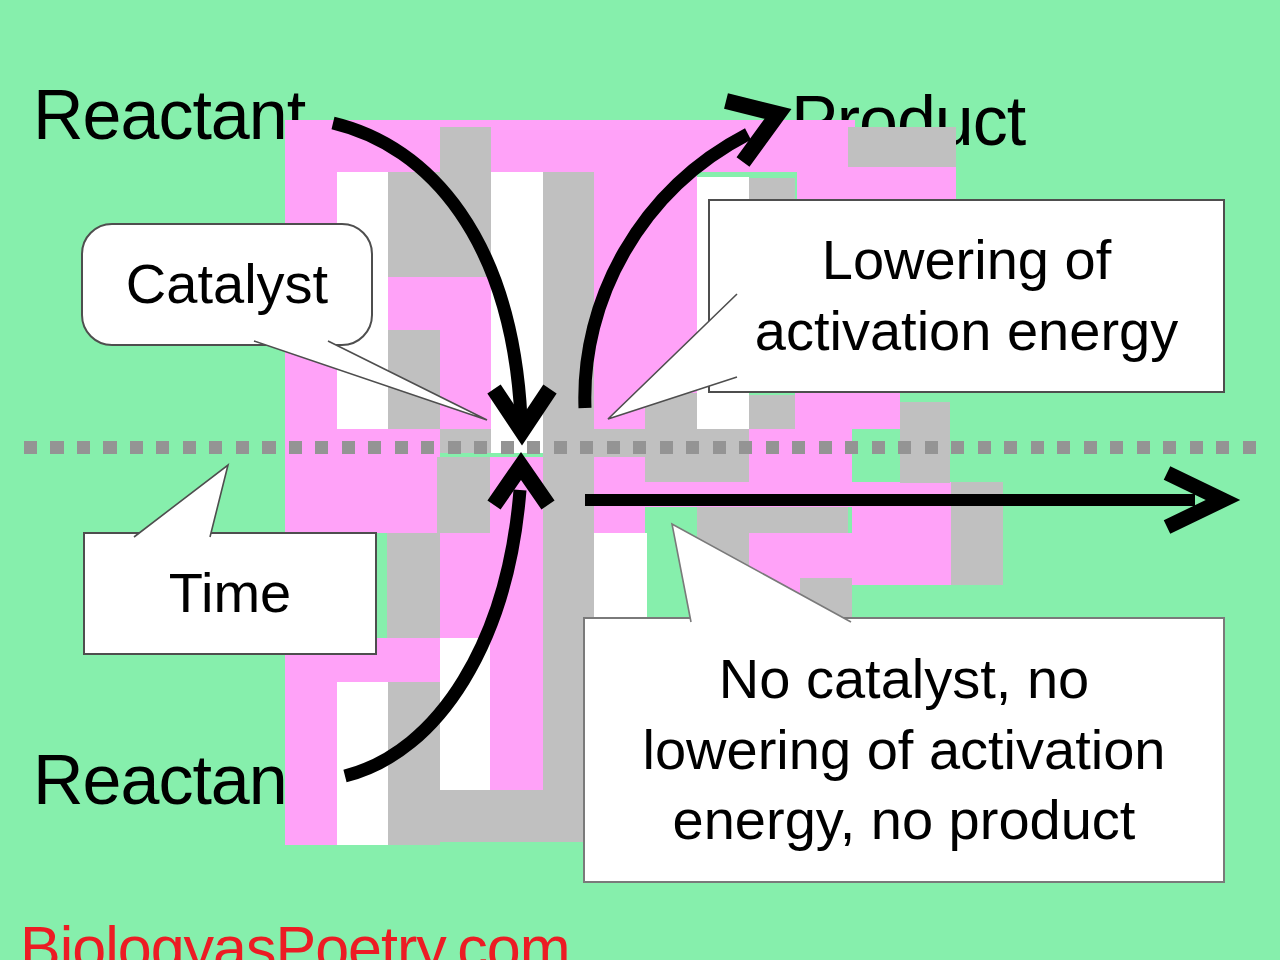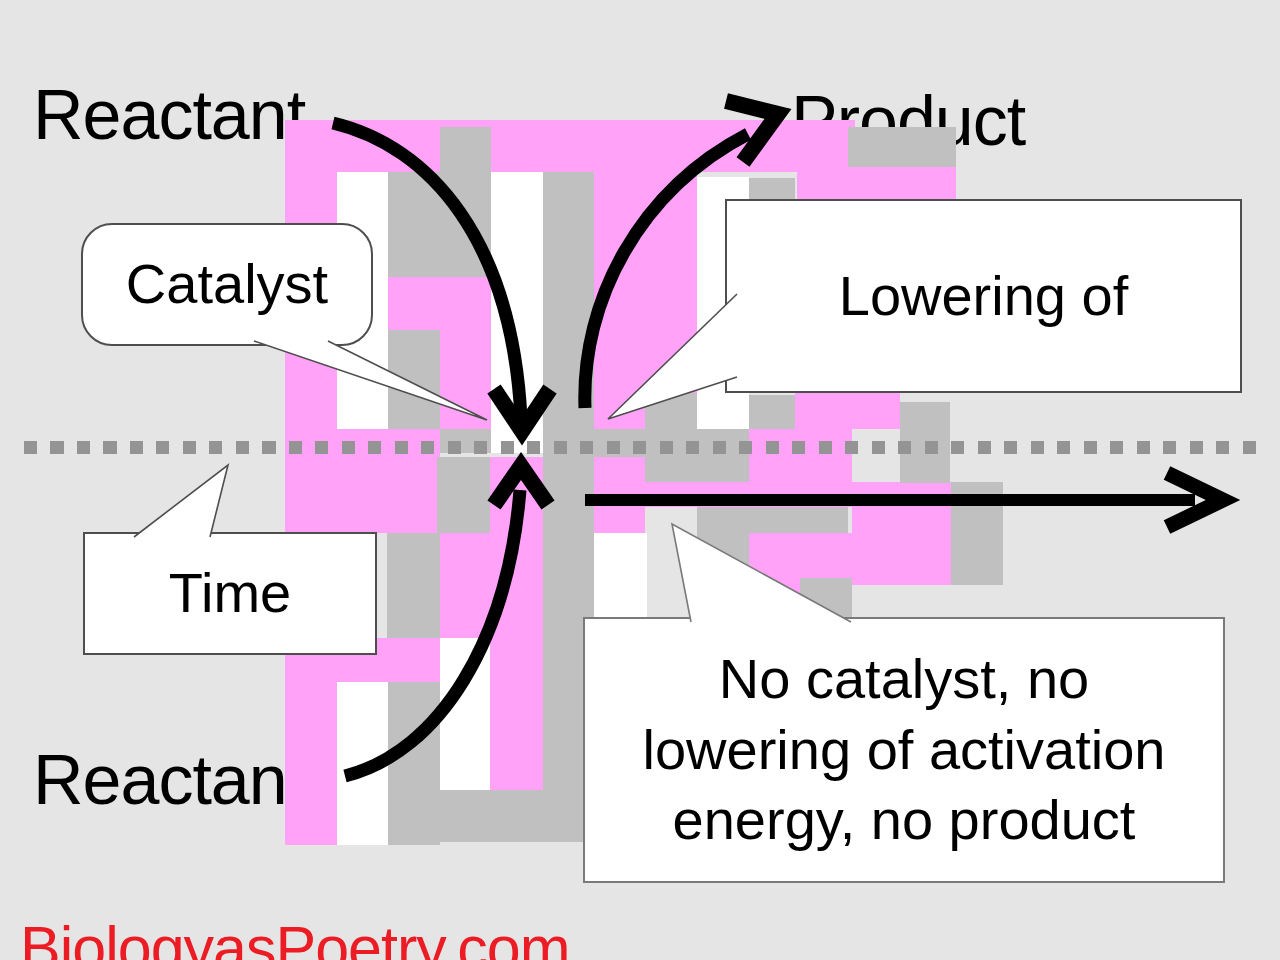--- a/index.html
+++ b/index.html
@@ -1,17 +1,17 @@
 <!DOCTYPE html>
 <html><head>
 <meta charset="utf-8">
 <style>
   html,body{margin:0;padding:0;background:#fff;}
   #canvas{
-    position:relative;width:1280px;height:960px;overflow:hidden;background:#e5e5e5;
+    position:relative;width:1280px;height:960px;overflow:hidden;background:#86efac;
     font-family:"Liberation Sans","DejaVu Sans",sans-serif;
   }
   .blk{position:absolute;}
   .biglabel{
     position:absolute;font-size:70px;color:#000;line-height:1;white-space:nowrap;
     letter-spacing:-1px;
   }
   #reactant-top{left:33px;top:80px;}
   #product{left:791px;top:86px;}
   #reactant-bottom{left:33px;top:745px;}
@@ -19,21 +19,21 @@
     position:absolute;left:20px;top:876px;font-size:61px;color:#ec1c24;
     line-height:1;white-space:nowrap;letter-spacing:-1px;
   }
   .callout{
     position:absolute;background:#fff;border:2px solid #4e4e4e;color:#000;
     display:flex;flex-direction:column;align-items:center;justify-content:center;
     text-align:center;font-size:56px;line-height:1.26;z-index:30;
   }
   .callout.gborder{border-color:#7a7a7a;}
   #catalyst-box{left:81px;top:223px;width:288px;height:119px;border-radius:31px;}
-  #lowering-box{left:725px;top:199px;width:513px;height:190px;}
+  #lowering-box{left:708px;top:199px;width:513px;height:190px;}
   #time-box{left:83px;top:532px;width:290px;height:119px;}
   #nocat-box{left:583px;top:617px;width:638px;height:262px;}
   #dotted-line{
     position:absolute;left:24px;top:441px;width:1232px;height:13px;z-index:10;
     background:repeating-linear-gradient(90deg,#949494 0px,#949494 13px,rgba(0,0,0,0) 13px,rgba(0,0,0,0) 26.5px);
   }
   #arrow-layer{position:absolute;left:0;top:0;z-index:40;pointer-events:none;}
   #bg-layer{position:absolute;left:0;top:0;width:1280px;height:960px;z-index:1;}
 </style>
 </head>
@@ -100,20 +100,21 @@
   <div class="biglabel" id="reactant-bottom">Reactant</div>
 
   <div id="watermark" style="color: rgb(236, 28, 36); margin-top: 42px;">BiologyasPoetry.com</div>
 
   <div class="callout" id="catalyst-box">
     <span>Catalyst</span>
   </div>
 
   <div class="callout" id="lowering-box">
     <span>Lowering of</span>
+    <span>activation energy</span>
   </div>
 
   <div class="callout gborder" id="nocat-box">
     <span>No catalyst, no</span>
     <span>lowering of activation</span>
     <span>energy, no product</span>
   </div>
 
   <div class="callout" id="time-box">
     <span>Time</span>

